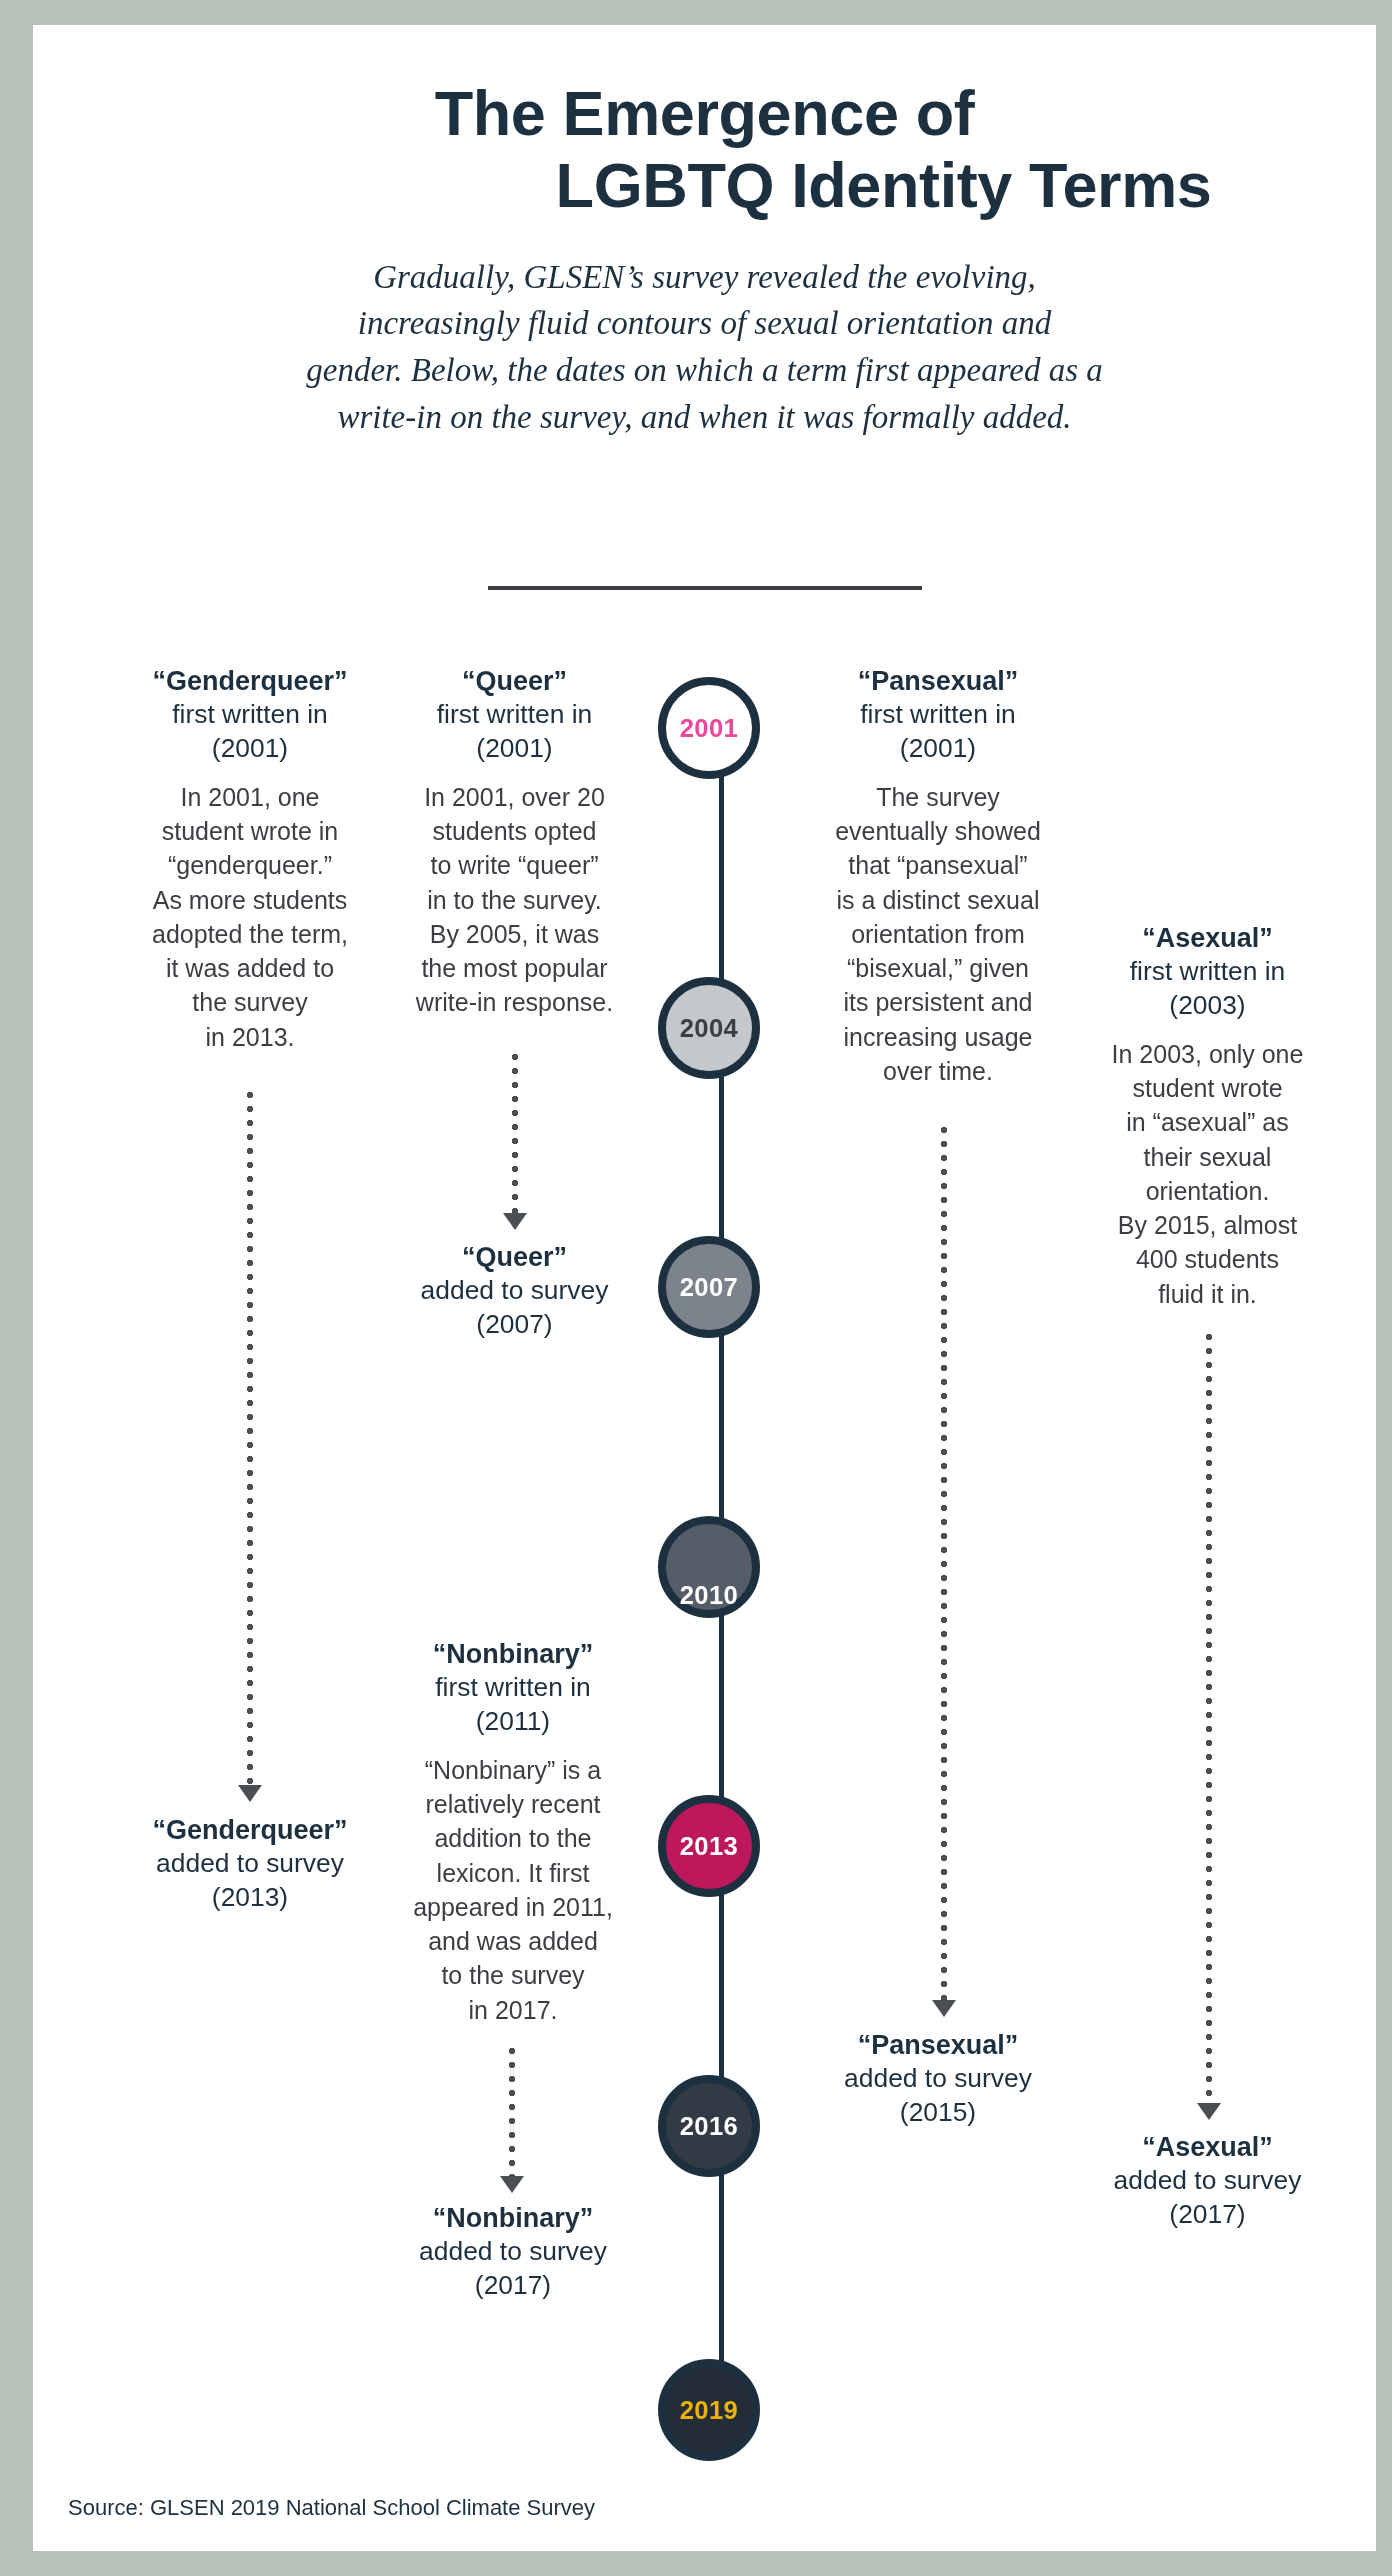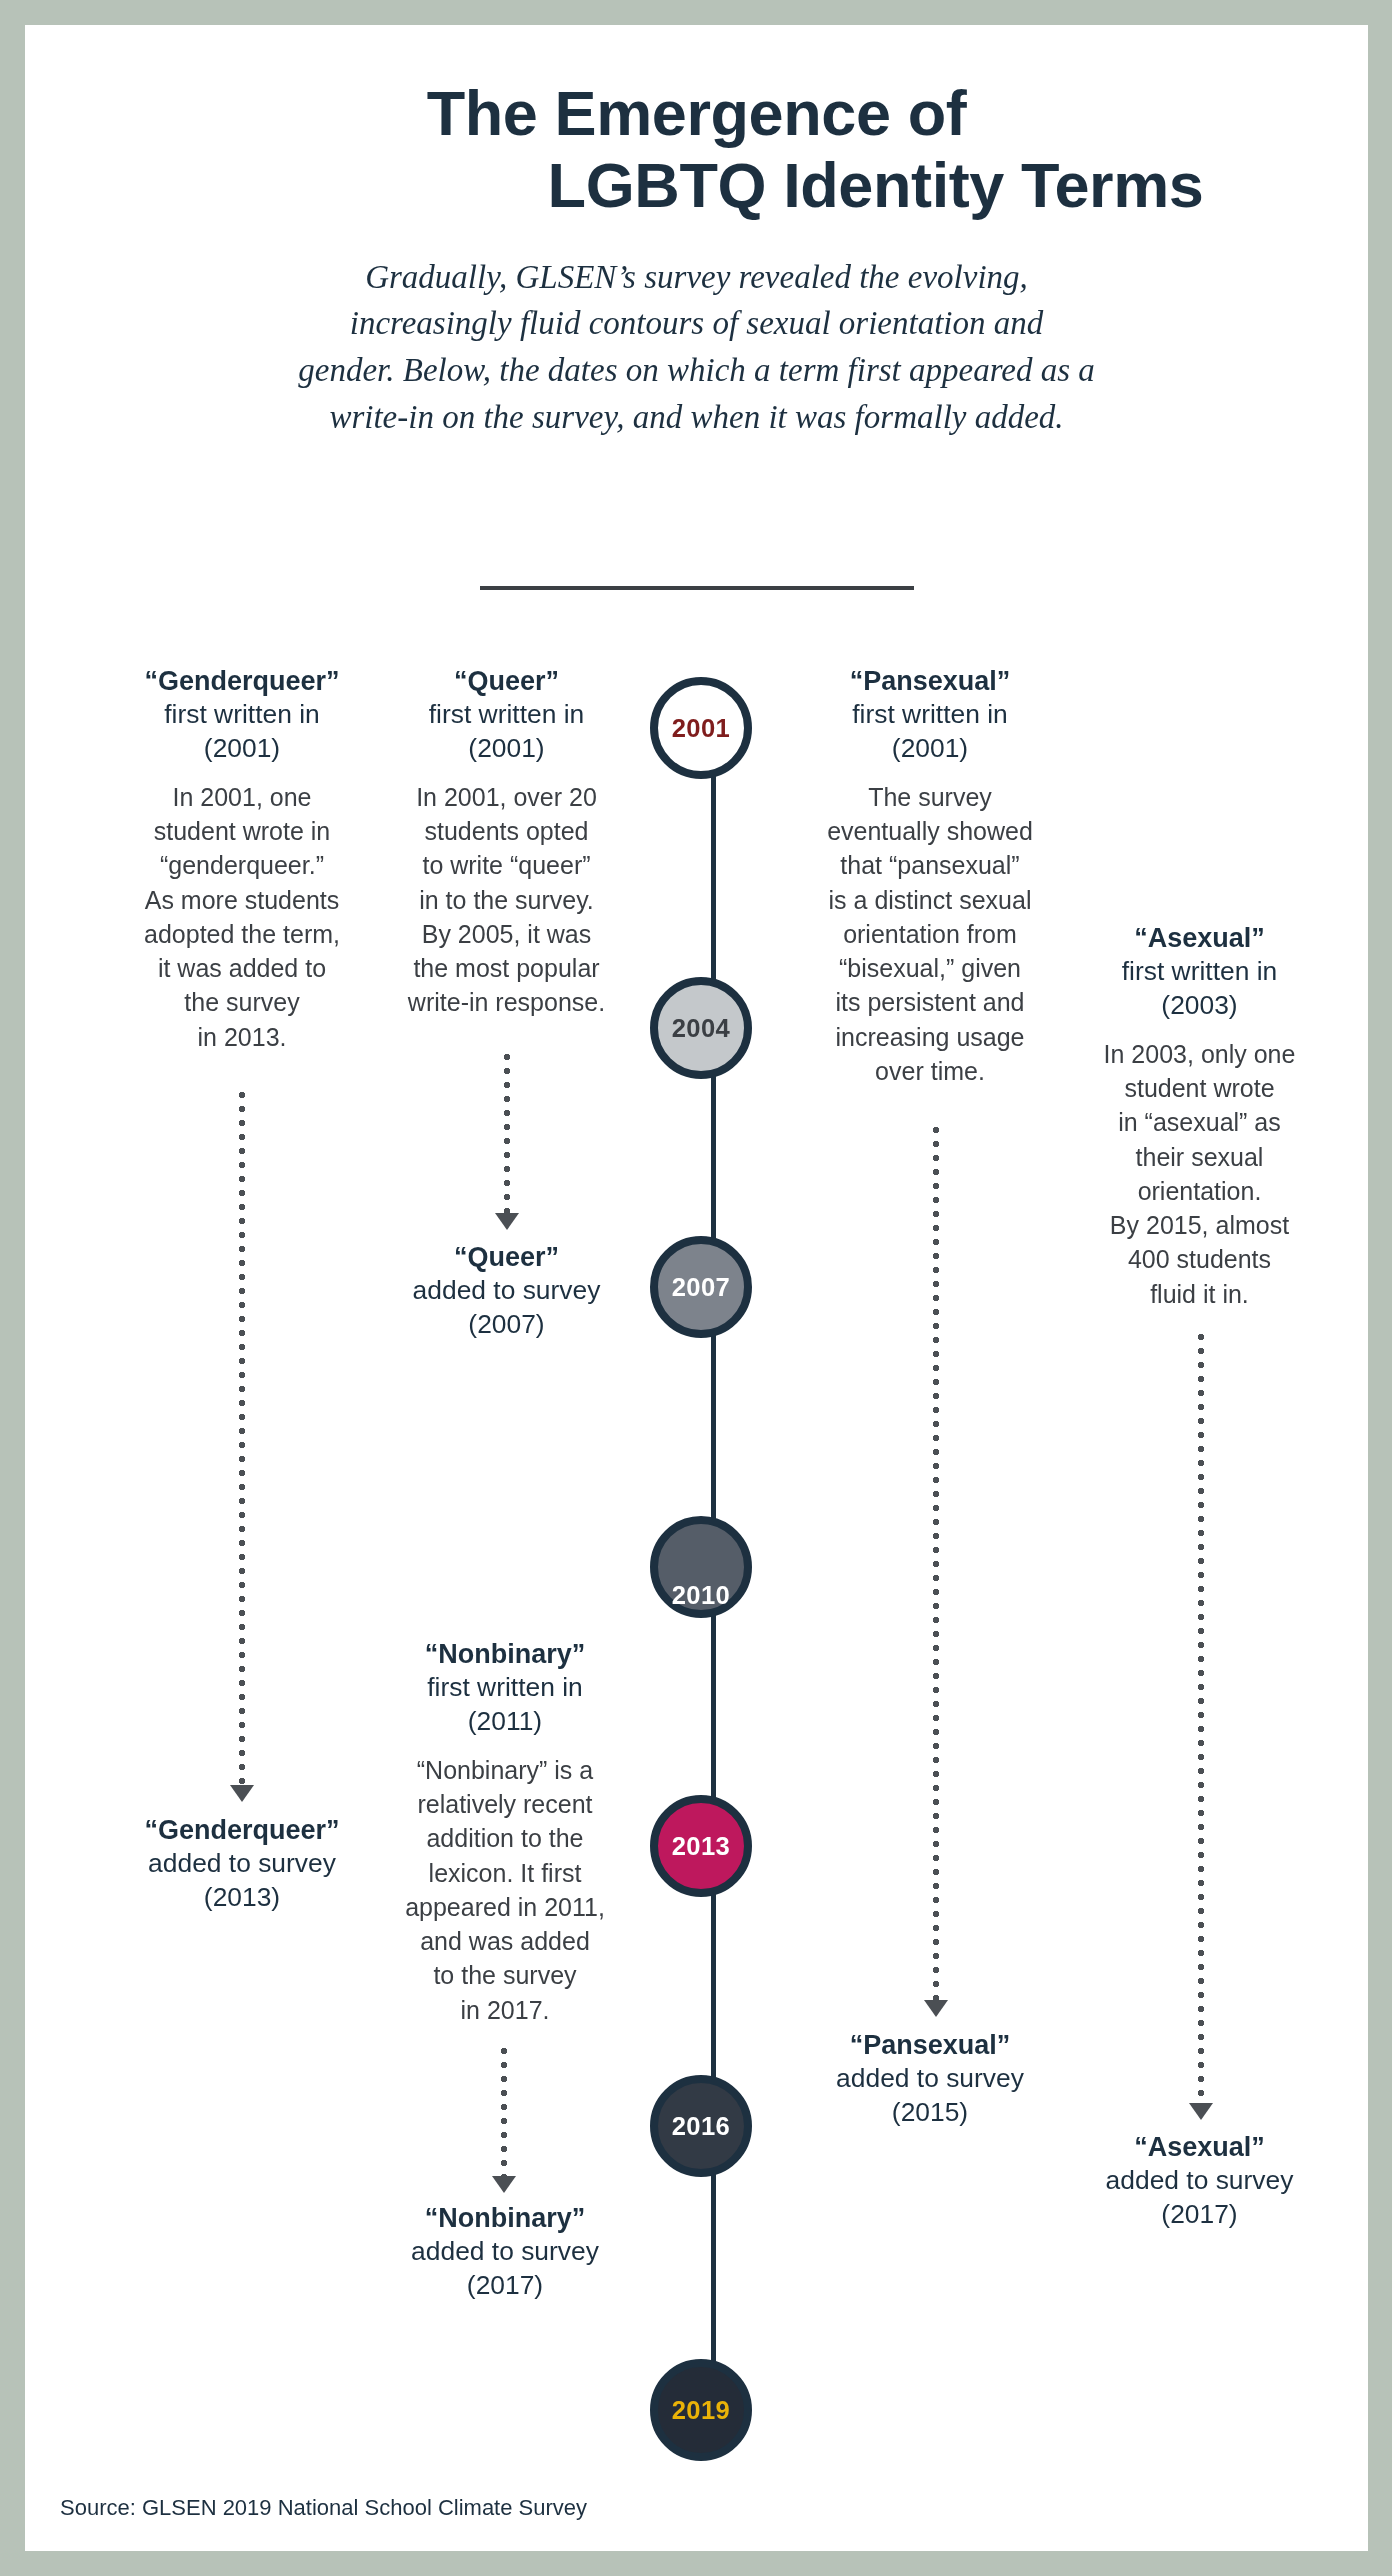--- a/index.html
+++ b/index.html
@@ -19,20 +19,21 @@
     box-sizing: border-box;
     padding: 25px;
     overflow: hidden;
   }
   .canvas {
     position: relative;
     width: 100%;
     height: 100%;
     background: #ffffff;
     overflow: hidden;
+    margin-left: 8px;
   }
 
   
   .header {
     position: absolute;
     left: 0;
     top: 53px;
     width: 100%;
     text-align: center;
   }
@@ -169,21 +170,21 @@
         <span>increasingly fluid contours of sexual orientation and</span>
         <span>gender. Below, the dates on which a term first appeared as a</span>
         <span>write-in on the survey, and when it was formally added.</span>
       </div>
     </div>
 
     <div class="divider"></div>
 
     <div class="spine"></div>
 
-    <div class="node" style="top:652px;  background:#ffffff; color:#7f1d1d;">
+    <div class="node" style="top:652px;  background:#ffffff; color:#ec4899;">
         <span>2001</span>
       </div>
     <div class="node" style="top:952px; background:#c4c8cb; color:#3b3f44;">
         <span>2004</span>
       </div>
     <div class="node" style="top:1211px; background:#7d838c; color:#ffffff;">
         <span>2007</span>
       </div>
     <div class="node" style="top:1491px; background:#555d68; color:#ffffff;align-items:flex-end;">
         <span>2010</span>

